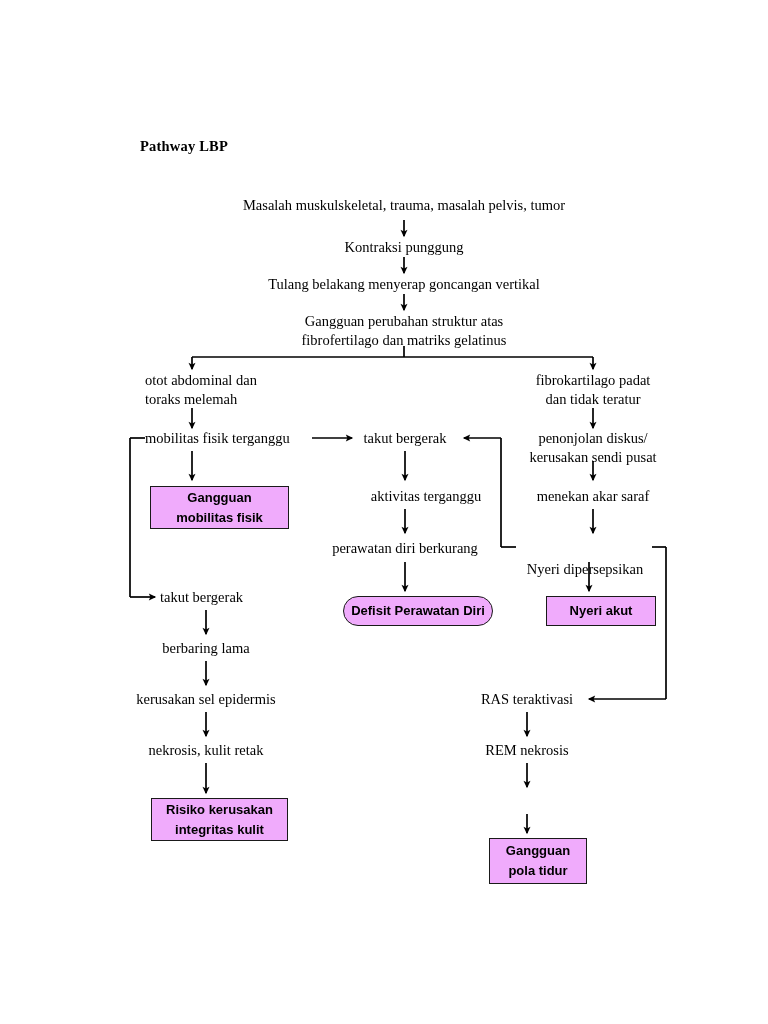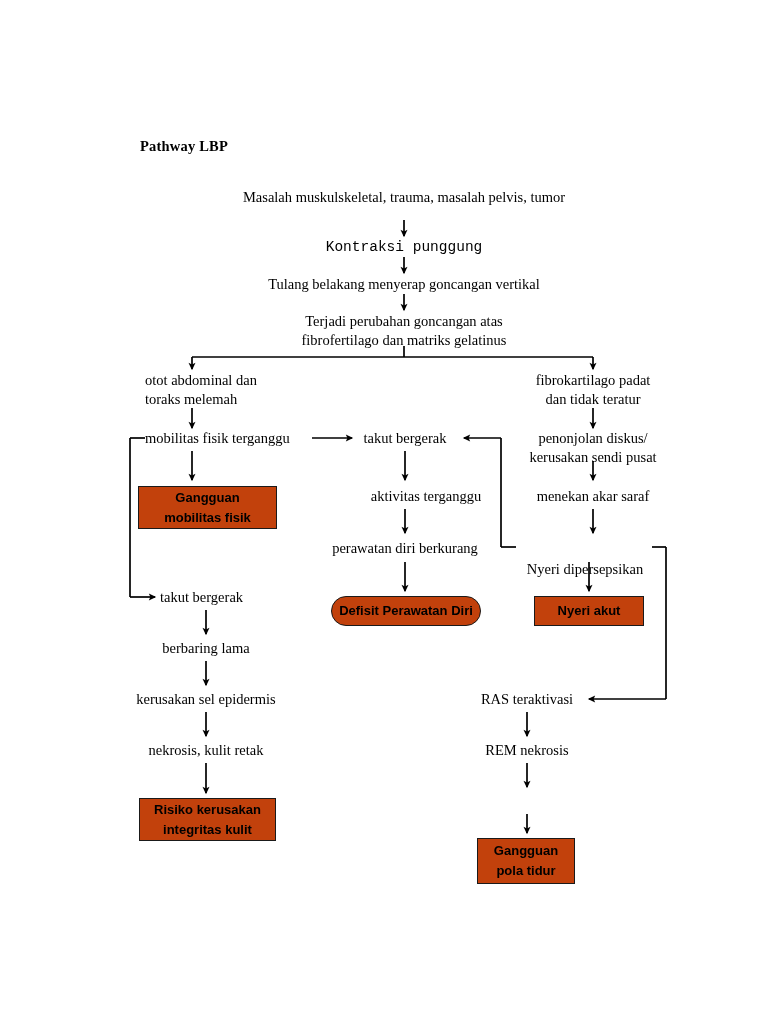--- a/index.html
+++ b/index.html
@@ -44,31 +44,32 @@
     transform: translateX(-50%);
     text-align: center;
   }
   .node.left {
     text-align: left;
   }
   .box {
     position: absolute;
     box-sizing: border-box;
     border: 1.6px solid #1a1a1a;
-    background: #c2410c;
+    background: #f0abfc;
     font-family: "Liberation Sans", "DejaVu Sans", sans-serif;
     font-weight: bold;
     font-size: 13px;
     line-height: 20px;
     color: #000;
     display: flex;
     align-items: center;
     justify-content: center;
     text-align: center;
     white-space: pre-line;
+    margin-left: 12px;
   }
 </style>
 </head>
 <body>
 
 <div id="page">
 
   <svg id="svg-layer" viewBox="0 0 768 1024" width="768" height="1024" xmlns="http://www.w3.org/2000/svg">
     <defs>
       <marker id="ah-down" markerWidth="9" markerHeight="9" refX="4.5" refY="7.4" orient="0" markerUnits="userSpaceOnUse">
@@ -138,28 +139,28 @@
       <line x1="527" y1="712" x2="527" y2="736" marker-end="url(#ah-down)"></line>
 
       <line x1="527" y1="763" x2="527" y2="787" marker-end="url(#ah-down)"></line>
 
       <line x1="527" y1="814" x2="527" y2="833" marker-end="url(#ah-down)"></line>
     </g>
   </svg>
 
   <div class="title" style="left:140px; top:138px;">Pathway LBP</div>
 
-  <div class="node center" style="left:404px; top:188px;">Masalah muskulskeletal, trauma, masalah pelvis, tumor</div>
-
-  <div class="node center" style="left:404px; top:238px;font-family:Liberation Mono, monospace;">Kontraksi punggung</div>
+  <div class="node center" style="left:404px; top:196px;">Masalah muskulskeletal, trauma, masalah pelvis, tumor</div>
+
+  <div class="node center" style="left:404px; top:238px;">Kontraksi punggung</div>
 
   <div class="node center" style="left:404px; top:275px;">Tulang belakang menyerap goncangan vertikal</div>
 
   <div class="node center" style="left:404px; top:312px;">
-    <div>Terjadi perubahan goncangan atas</div>
+    <div>Gangguan perubahan struktur atas</div>
     <div>fibrofertilago dan matriks gelatinus</div>
   </div>
 
   <div class="node left" style="left:145px; top:371px;">
     <div>otot abdominal dan</div>
     <div>toraks melemah</div>
   </div>
 
   <div class="node center" style="left:593px; top:371px;">
     <div>fibrokartilago padat</div>

